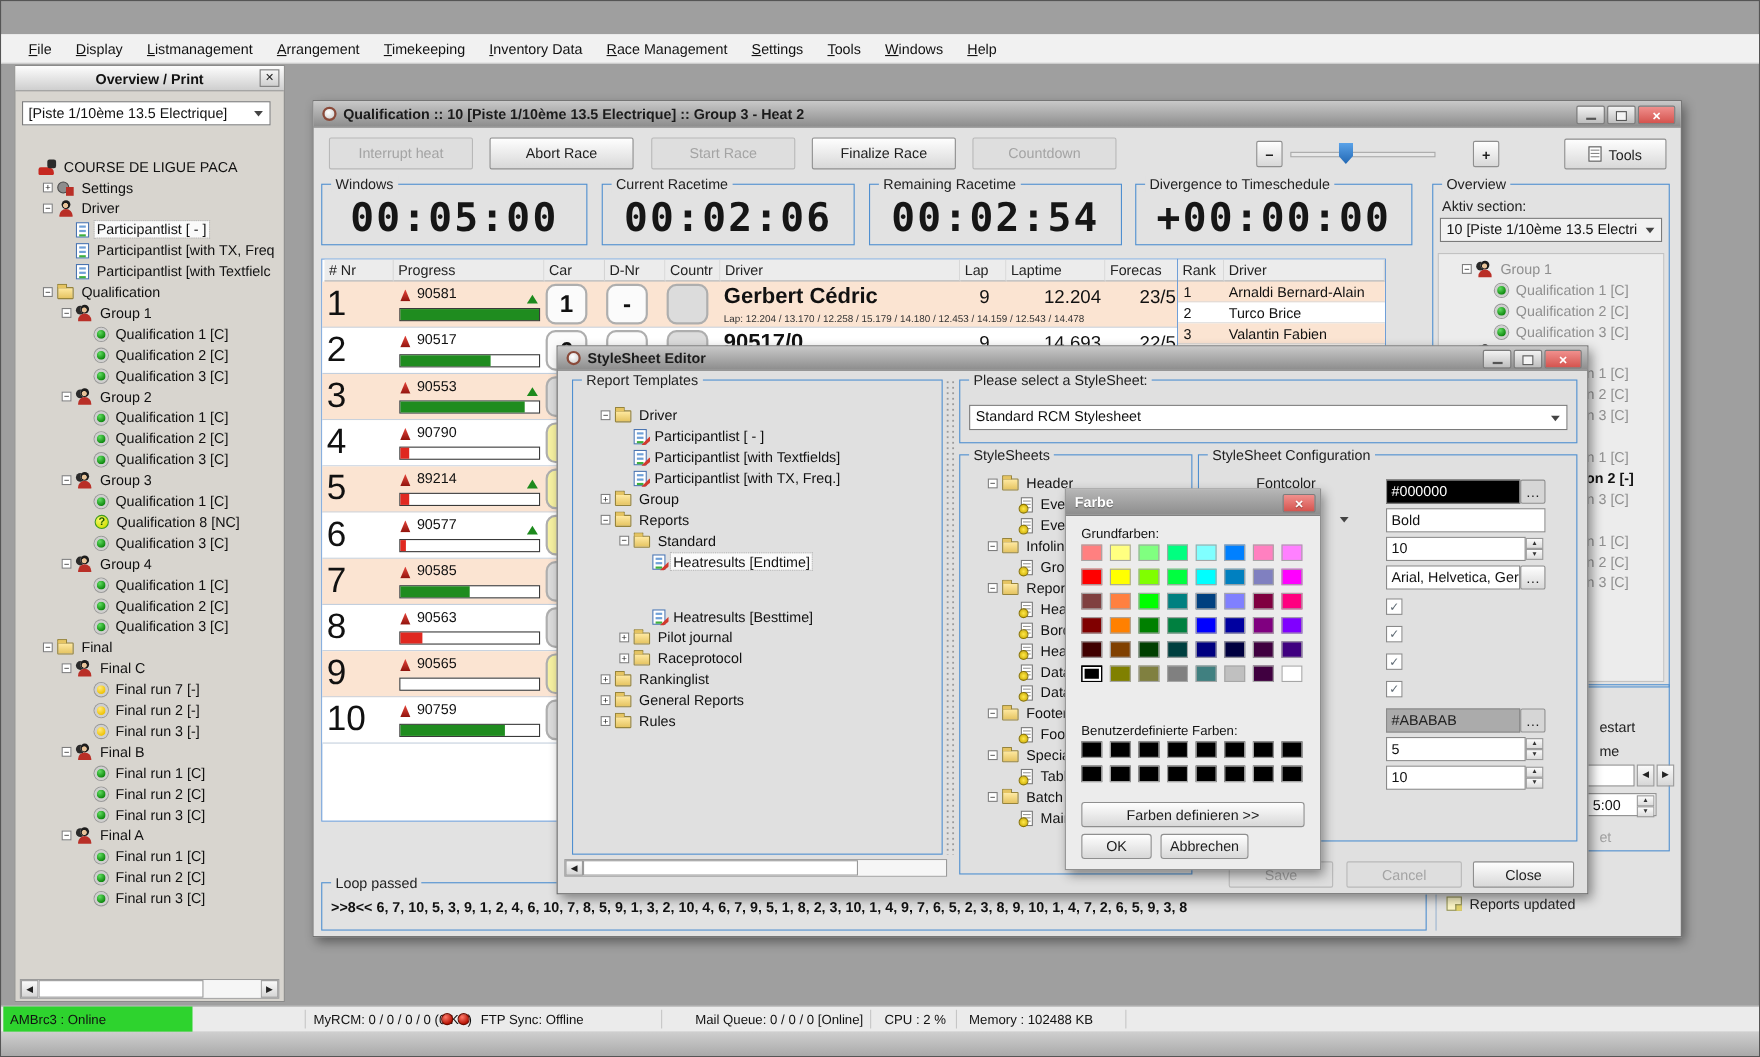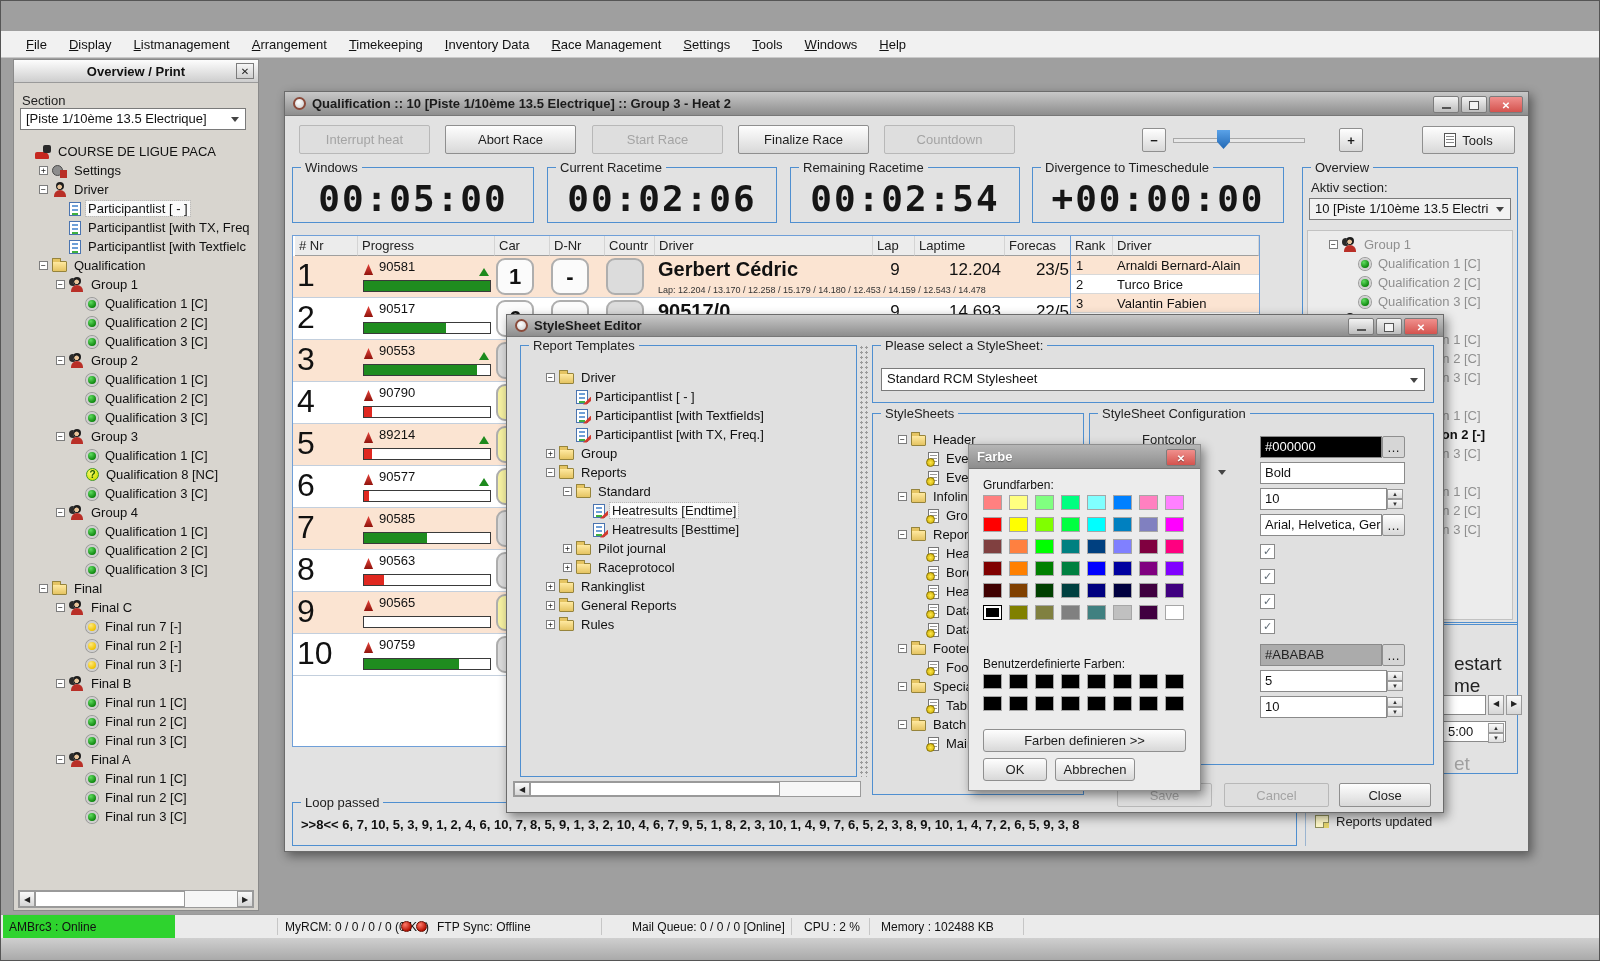--- a/index.html
+++ b/index.html
@@ -78,21 +78,21 @@
   .trow{position:absolute;left:0;width:779px;border-bottom:1px solid #c3cfdd;overflow:hidden;}
   .carbox{position:absolute;top:2px;width:38px;height:37px;border:2px solid #aeaeae;border-radius:9px;font-weight:bold;font-size:22px;color:#111;display:flex;align-items:center;justify-content:center;background:#fbfbfb;}
   .carbox.yellow{background:#f7f2a2;}
   .carbox.gray{background:#dcdcdc;}
   .statusbar-cell{position:absolute;top:0;height:100%;display:flex;align-items:center;font-size:12px;color:#111;white-space:nowrap;}
   .vsep{position:absolute;top:3px;bottom:3px;width:1px;background:#c6c6c6;}
   .led{width:11px;height:11px;border-radius:50%;background:radial-gradient(circle at 35% 30%,#ff7a6a,#b40f00 75%);border:1px solid #6b0c00;margin-right:4px;}
   .splitter{background-image:radial-gradient(#9a9a9a 1px,transparent 1.2px);background-size:5px 5px;}
   .sw{width:19px;height:15px;border:1px solid #a6a6a6;}
   .sw.sel{border:1px solid #000;box-shadow:inset 0 0 0 2px #fff;}
-  .fraglabel{position:absolute;font-size:19px;color:#222;white-space:nowrap;}
+  .fraglabel{position:absolute;font-size:13px;color:#222;white-space:nowrap;}
 </style>
 </head>
 <body>
 
 <div id="root">
 
 
   <div id="menubar">
       <div class="mitem">File</div>
       <div class="mitem">Display</div>
@@ -106,21 +106,21 @@
       <div class="mitem">Windows</div>
       <div class="mitem">Help</div>
     </div>
 
   <div class="abs" style="left:12px;top:58px;width:246px;height:852px;background:#d8d5cf;border:1px solid #8a8a8a;">
     <div class="abs" style="left:0;top:0;right:0;height:23px;background:linear-gradient(#fdfdfd,#cecece);border-bottom:1px solid #9a9a9a;display:flex;align-items:center;justify-content:center;font-weight:bold;font-size:13px;color:#111;">
       <span>Overview / Print</span>
       <span class="abs" style="right:4px;top:3px;width:18px;height:16px;border:1px solid #7c7c7c;background:linear-gradient(#f6f6f6,#cfcfcf);text-align:center;font:bold 10px/15px 'DejaVu Sans',sans-serif;color:#222;">✕</span>
     </div>
     <div class="abs" style="left:8px;top:33px;font-size:13px;color:#222;">Section</div>
-    <div class="combo" style="left:6px;top:48px;width:226px;height:22px;">
+    <div class="combo" style="left:6px;top:32px;width:226px;height:22px;">
       <span>[Piste 1/10ème 13.5 Electrique]</span>
     </div>
     <div class="abs" id="sidebar-tree" style="left:4px;top:82px;width:238px;height:742px;overflow:hidden;">
         <div class="treerow" style="height: 19px; padding-left: 4px;">
           <div class="expspace"></div>
           <div class="ico i-event"></div>
           <div class="tlabel">COURSE DE LIGUE PACA</div>
         </div>
         <div class="treerow" style="height: 19px; padding-left: 21px;">
           <div class="exp">+</div>
@@ -586,21 +586,21 @@
           <div class="treerow" style="height: 19px; padding-left: 38px;">
             <div class="exp">−</div>
             <div class="ico i-folder"></div>
             <div class="tlabel">Standard</div>
           </div>
           <div class="treerow" style="height: 19px; padding-left: 55px;">
             <div class="expspace"></div>
             <div class="ico i-doc edit"></div>
             <div class="tlabel sel">Heatresults [Endtime]</div>
           </div>
-          <div class="treerow" style="height: 19px; padding-left: 55px;">
+          <div class="treerow" style="height: 19px; padding-left: 55px; margin-top: 31px;">
             <div class="expspace"></div>
             <div class="ico i-doc edit"></div>
             <div class="tlabel">Heatresults [Besttime]</div>
           </div>
           <div class="treerow" style="height: 19px; padding-left: 38px;">
             <div class="exp">+</div>
             <div class="ico i-folder"></div>
             <div class="tlabel">Pilot journal</div>
           </div>
           <div class="treerow" style="height: 19px; padding-left: 38px;">

